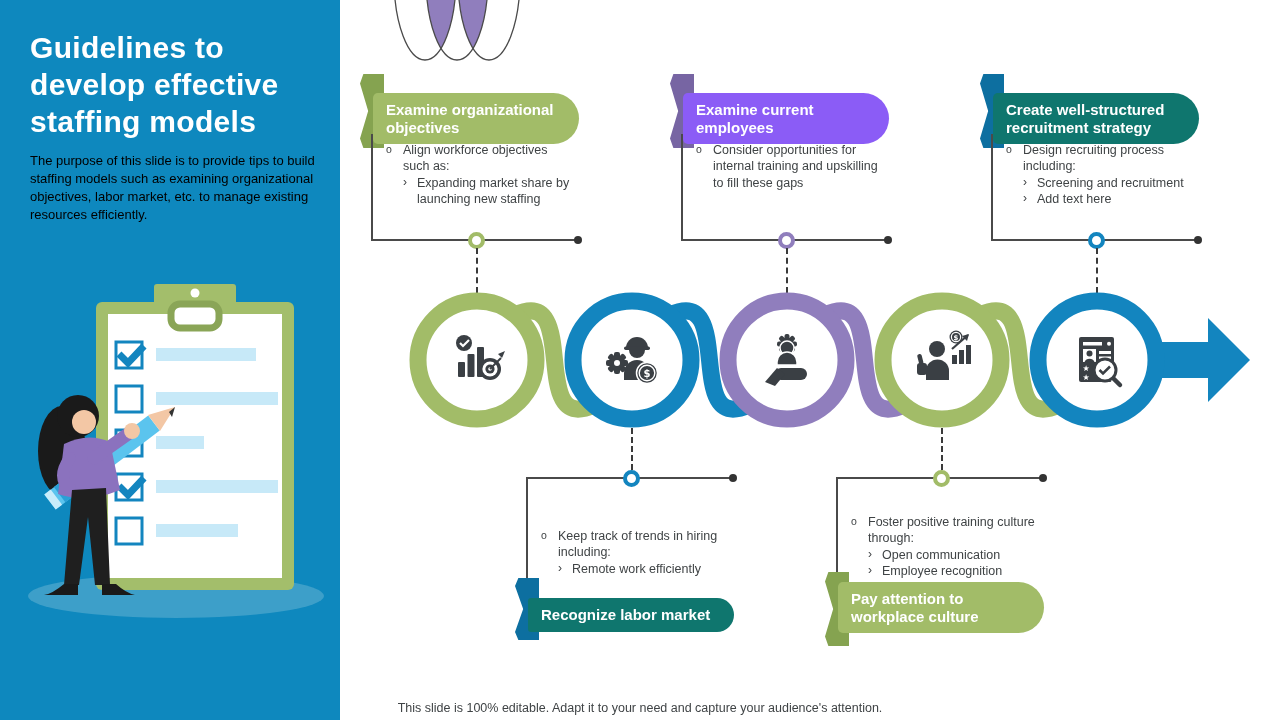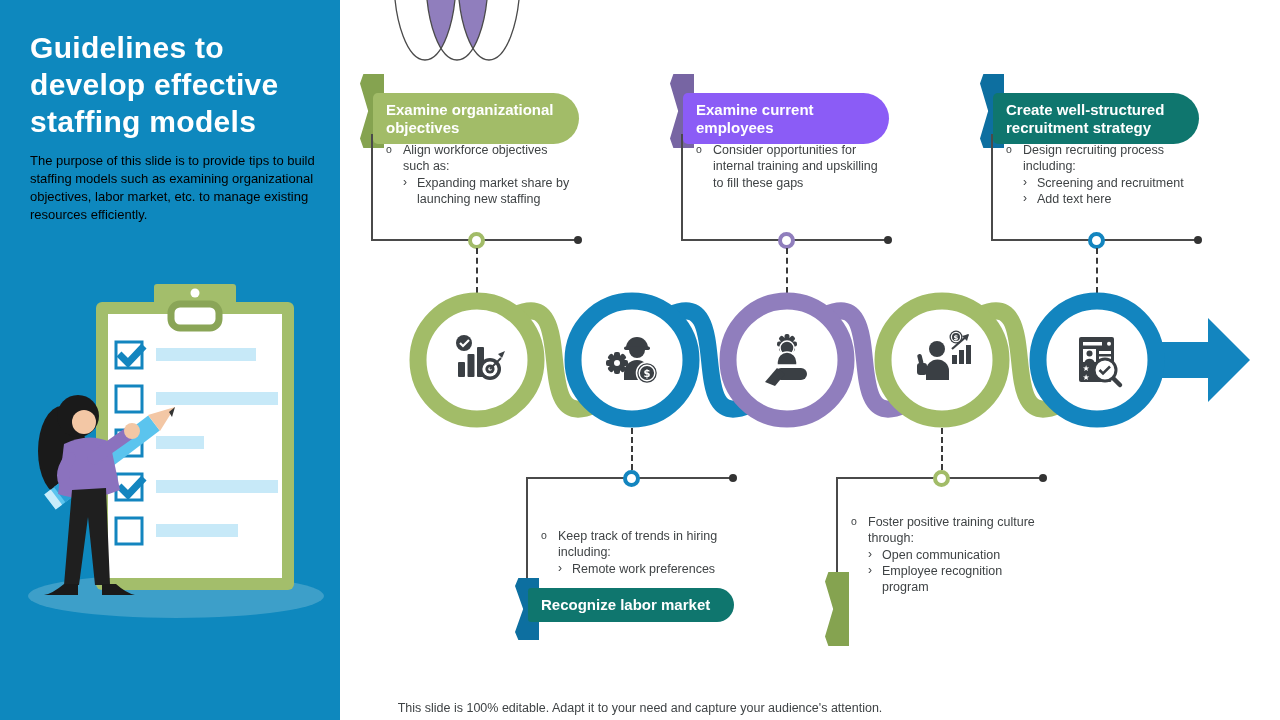--- a/index.html
+++ b/index.html
@@ -24,21 +24,21 @@
 
   .ribbon{position:absolute;width:24px;
     clip-path:polygon(100% 0,100% 100%,14% 100%,0 87%,34% 50%,0 13%,14% 0);}
   .callout.top .ribbon{left:0;top:2px;height:74px;}
   .c4 .ribbon{left:0;top:108px;height:62px;}
   .c5 .ribbon{left:0;top:102px;height:74px;}
 
   .pill{position:absolute;left:13px;width:206px;box-sizing:border-box;padding:8px 13px;
     border-radius:5px 26px 26px 5px;color:#fff;font-size:15px;font-weight:700;line-height:1.18;}
   .callout.top .pill{top:13px;margin-top:8px;}
-  .c4 .pill{top:118px;} .c5 .pill{top:112px;}
+  .c4 .pill{top:128px;} .c5 .pill{top:112px;}
 
   .bg-green{background:#A2BC68;} .bg-green-d{background:#85A350;}
   .bg-blue{background:#0f766e;}  .bg-blue-d{background:#0D6FA0;}
   .bg-purple{background:#8b5cf6;}.bg-purple-d{background:#7765A3;}
   .br-green{border:4.5px solid #A2BC68;} .br-blue{border:4.5px solid #1385BF;} .br-purple{border:4.5px solid #907EBD;}
 
   .body{position:absolute;left:24px;width:192px;color:#3F4345;font-size:12.5px;line-height:1.3;}
   .callout.top .body{top:70px;}
   .c4 .body{top:58px;} .c5 .body{top:44px;}
   .bullet{display:flex;gap:9px;}
@@ -211,21 +211,21 @@
     <div class="cdot"></div>
     <div class="ringmark br-blue"></div>
     <div class="vline"></div>
     <div class="body">
       <div class="bullet">
           <span class="m">o</span>
         <span>Keep track of trends in hiring including:</span>
         </div>
       <div class="sub">
           <span class="m">›</span>
-        <span>Remote work preferences</span>
+        <span>Remote work efficiently</span>
         </div>
     </div>
     <div class="ribbon bg-blue-d"></div>
     <div class="pill bg-blue">Recognize labor market</div>
   </div>
 
   <div class="callout bottom c5">
     <div class="hline"></div>
     <div class="cdot"></div>
     <div class="ringmark br-green"></div>
@@ -238,20 +238,21 @@
       <div class="sub">
           <span class="m">›</span>
         <span>Open communication</span>
         </div>
       <div class="sub">
           <span class="m">›</span>
         <span>Employee recognition program</span>
         </div>
     </div>
     <div class="ribbon bg-green-d"></div>
+    <div class="pill bg-green">Pay attention to workplace culture</div>
   </div>
 
   <div class="vdash d1"></div>
   <div class="vdash d2"></div>
   <div class="vdash d3"></div>
   <div class="vdash d4"></div>
   <div class="vdash d5"></div>
 
   <svg class="chain" width="880" height="170" viewBox="0 0 880 170">
 

